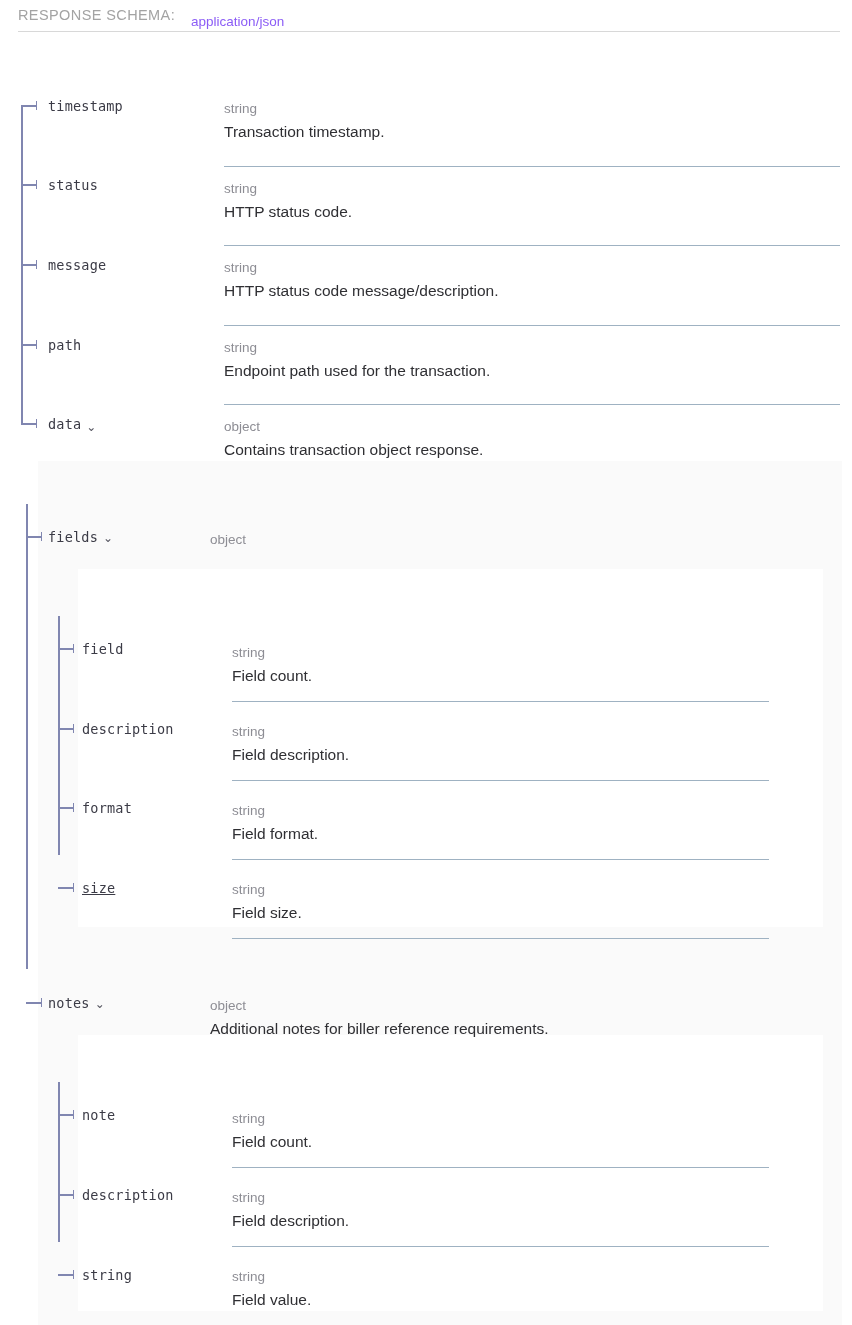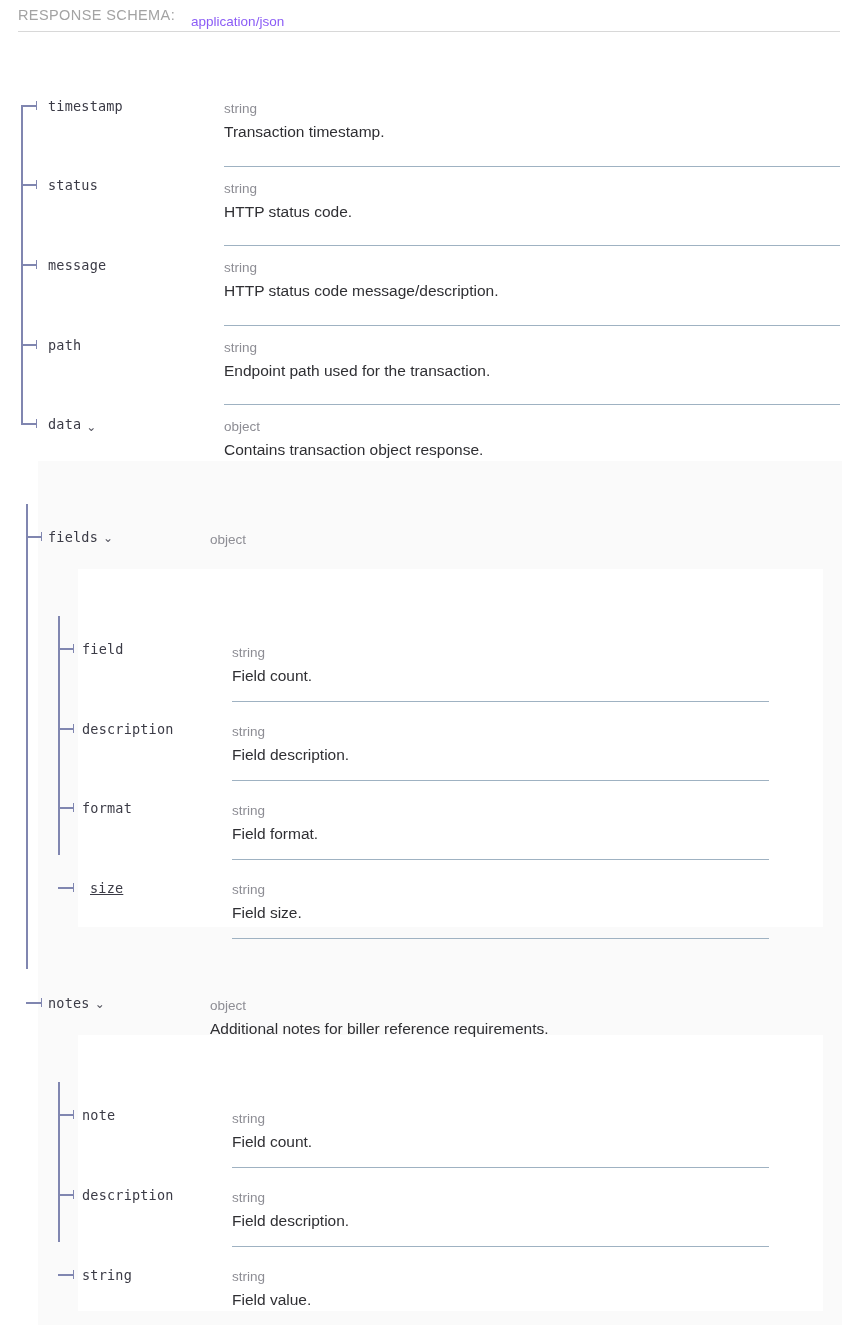--- a/index.html
+++ b/index.html
@@ -276,21 +276,21 @@
         <span>format</span>
       </div>
       <div class="row-body" style="left:232px; top:768px;">
         <div class="row-type">string</div>
         <div class="row-desc">Field format.</div>
       </div>
       <div class="rule" style="left:232px; top:826px; width:537px;"></div>
     </div>
 <div class="row">
       <div class="branch" style="left:58px; top:854px;"></div>
-      <div class="row-name" style="left:90px; top:847px;text-decoration:underline;">
+      <div class="row-name" style="left:82px; top:847px;text-decoration:underline;">
         <span>size</span>
       </div>
       <div class="row-body" style="left:232px; top:847px;">
         <div class="row-type">string</div>
         <div class="row-desc">Field size.</div>
       </div>
       <div class="rule" style="left:232px; top:905px; width:537px;"></div>
     </div>
 <div class="trunk" style="left:58px; top:1082px; height:160px;"></div>
 <div class="row">

